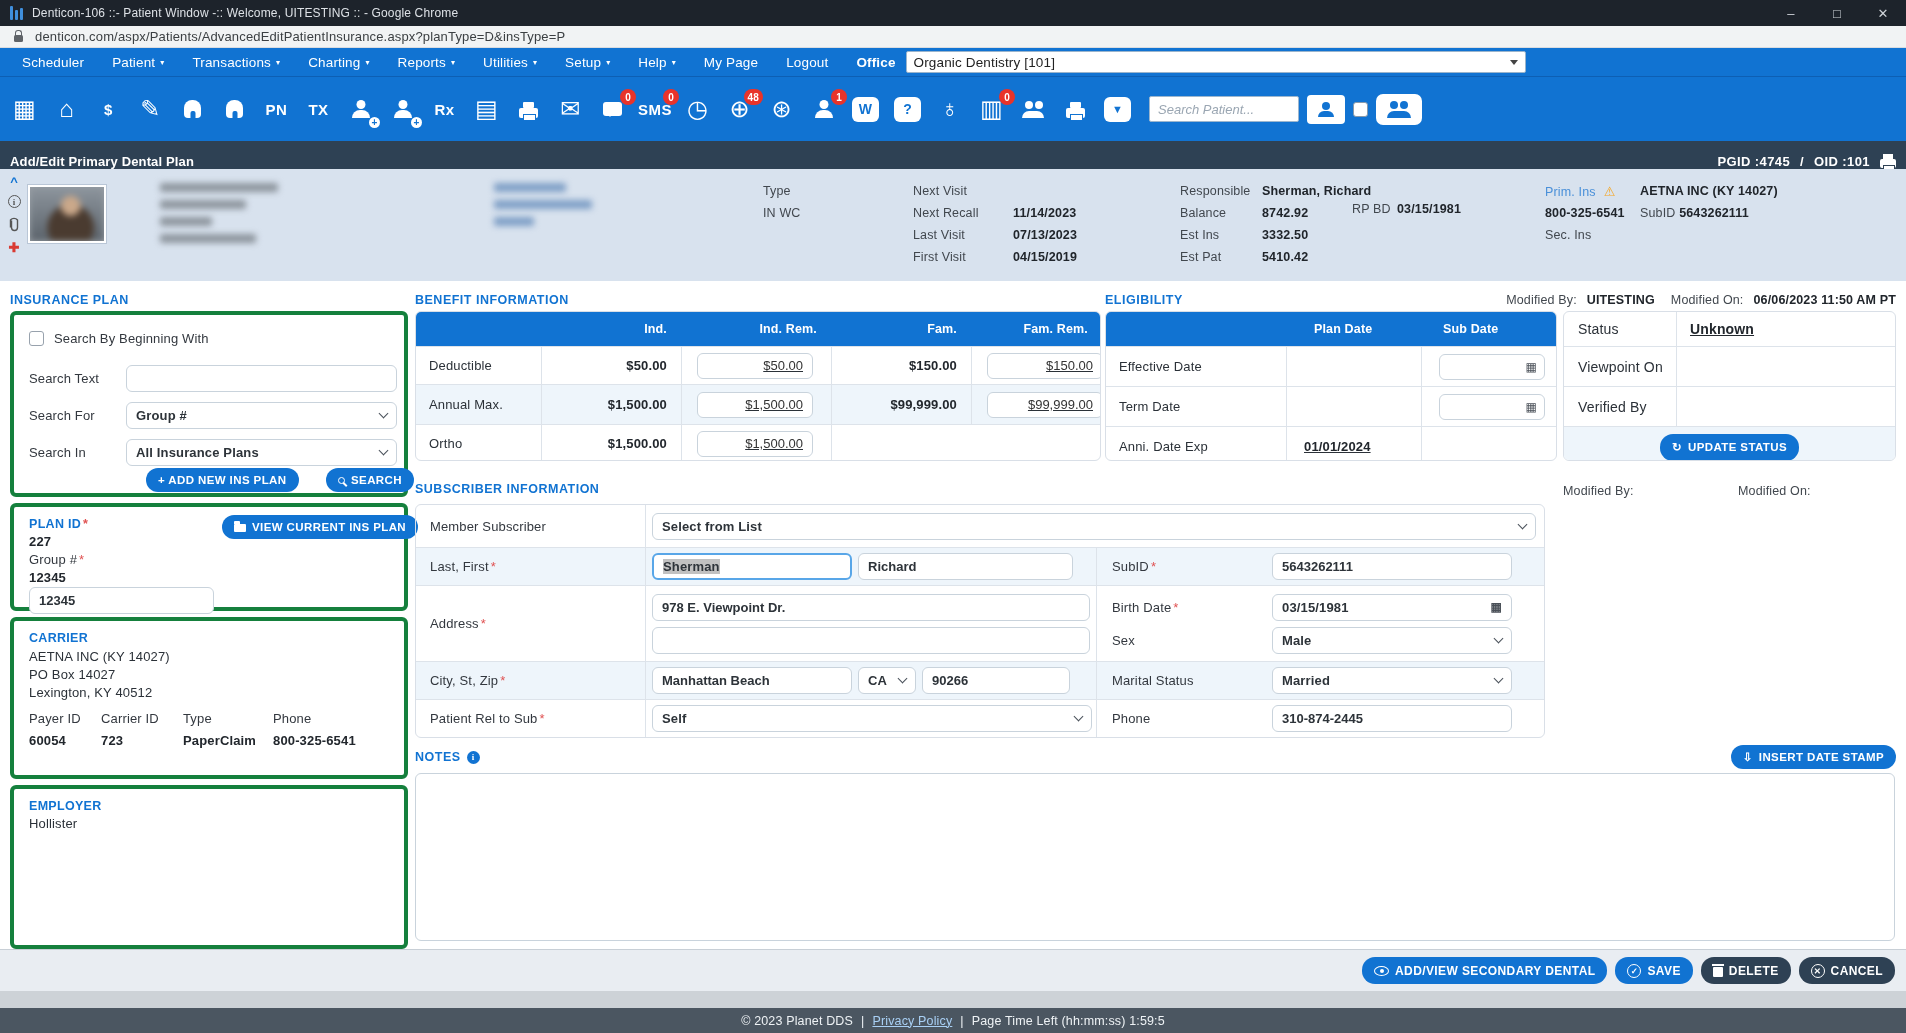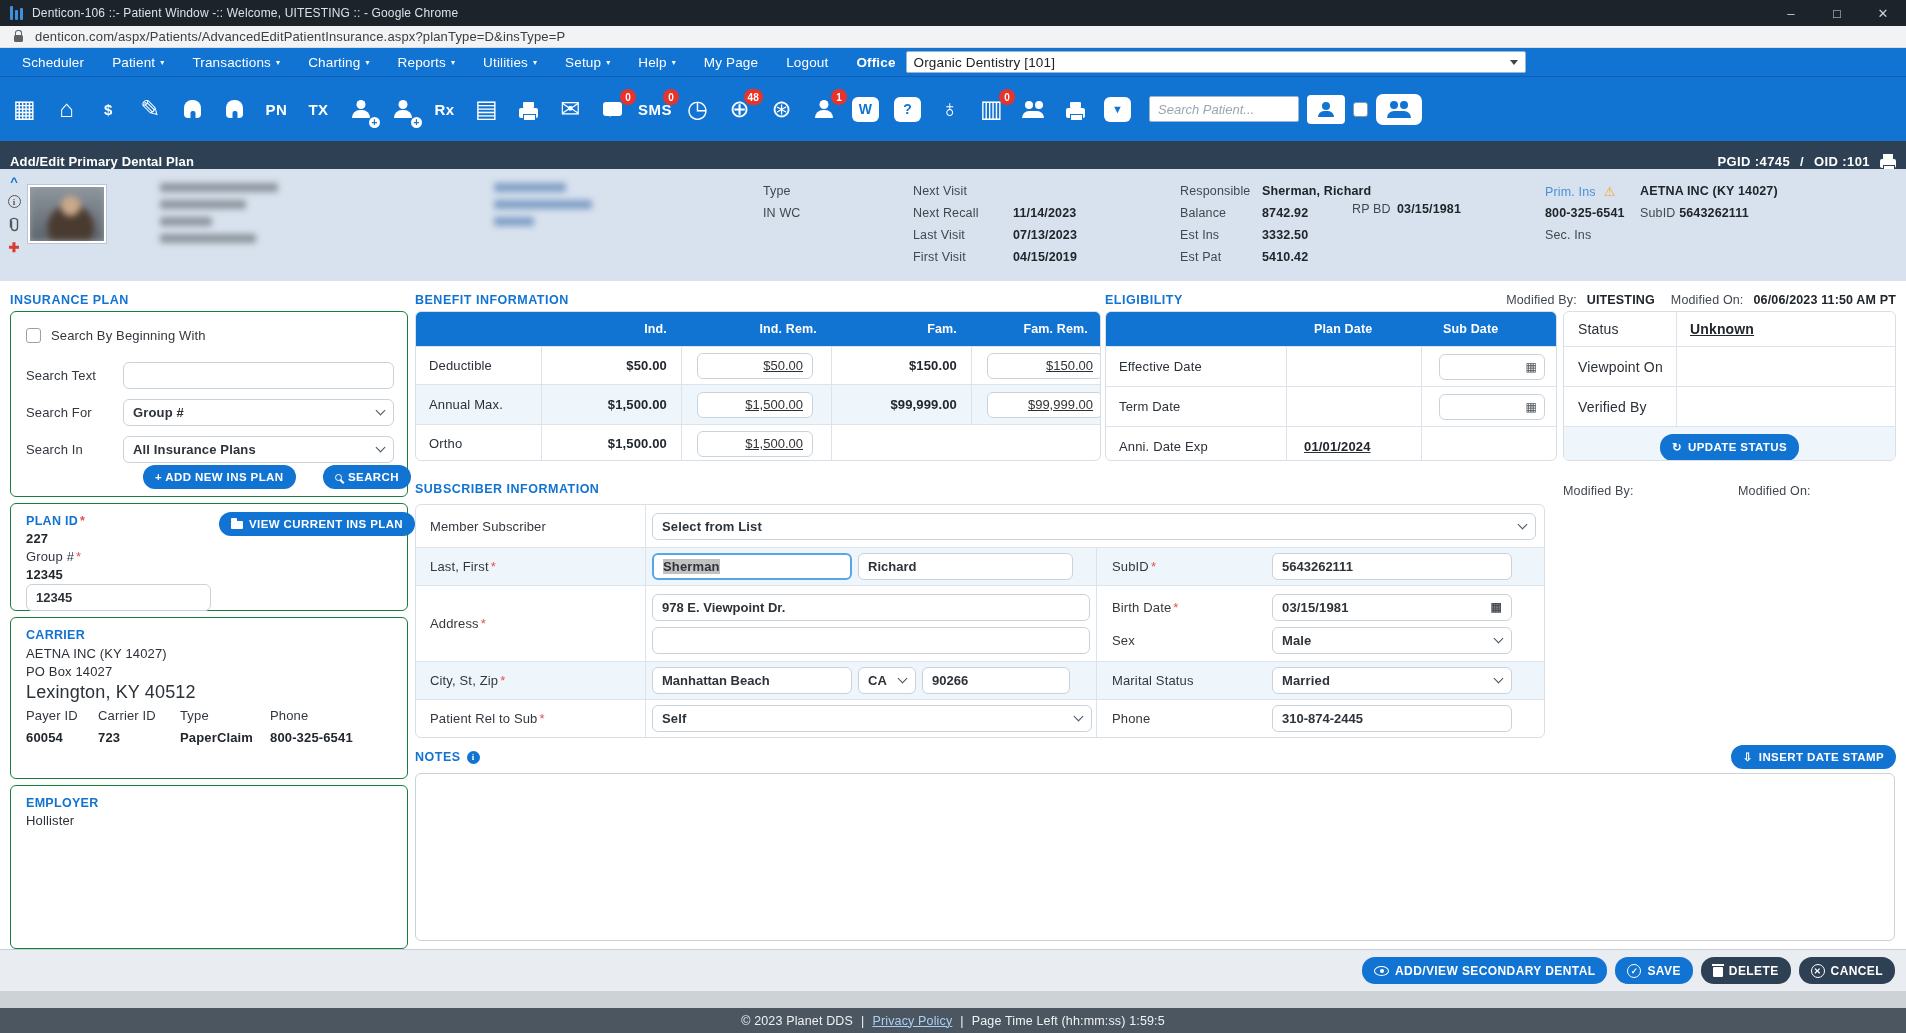--- a/index.html
+++ b/index.html
@@ -103,21 +103,21 @@
   .bn-fins-v{left:1262px;top:11px;}
   .bn-rpbd-l{left:1352px;top:33px;}
   .bn-rpbd-v{left:1397px;top:33px;}
   .bn-prim{left:1545px;top:11px;display:grid;grid-template-columns:92px auto;grid-auto-rows:22px;align-items:center;column-gap:3px;}
   .bn-prim .link{color:#4a90d9;}
   .bn-prim .warn{color:#f5a623;font-size:13px;margin-left:8px;}
 
   
   .content{top:281px;left:0;right:0;height:668px;background:#fff;}
   .sec-title{color:#1173d2;font-weight:700;font-size:12.5px;letter-spacing:.5px;}
-  .panel{background:#fff;border:1px solid #15803d;border-radius:6px;padding-left:36px;}
+  .panel{background:#fff;border:4px solid #15803d;border-radius:6px;padding-left:36px;}
   .req{color:#e05252;margin-left:2px;}
   .inp{background:#fff;border:1px solid #c9d3dc;border-radius:6px;height:27px;font-family:"Liberation Sans",sans-serif;
     font-size:13px;font-weight:600;color:#2d3339;padding:0 9px;}
   .fsel{background:#fff;border:1px solid #c9d3dc;border-radius:6px;height:27px;display:flex;align-items:center;
     justify-content:space-between;padding:0 9px;font-size:13px;font-weight:600;color:#2d3339;}
   .cv{width:7px;height:7px;border-right:1.6px solid #49505a;border-bottom:1.6px solid #49505a;transform:rotate(45deg);margin-top:-4px;flex:0 0 auto;}
   .btn{display:inline-flex;align-items:center;justify-content:center;gap:6px;background:#1173d2;color:#fff;font-weight:700;
     font-size:11.5px;letter-spacing:.4px;border-radius:12px;height:24px;padding:0 12px;white-space:nowrap;}
   .btn.dark{background:#2e4154;}
   .cal{font-size:12px;color:#4a5058;line-height:1;}
@@ -607,21 +607,21 @@
           </span>
         <span class="abs" style="top:45px;left:15px;font-size:13px;color:#33383f;"><span>Group #</span><span class="req">*</span></span>
         <span class="abs val-b" style="top:63px;left:15px;">12345</span>
         <input class="inp abs" style="top: 80px; left: 15px; width: 185px; font-weight: 600;" value="12345">
       </div>
 
       <div class="panel box3">
         <span class="abs blue-lbl" style="top:10px;left:15px;">CARRIER</span>
         <span class="abs" style="top:28px;left:15px;font-size:13px;">AETNA INC (KY 14027)</span>
         <span class="abs" style="top:46px;left:15px;font-size:13px;">PO Box 14027</span>
-        <span class="abs" style="top:64px;left:15px;font-size:18px;">Lexington, KY 40512</span>
+        <span class="abs" style="top:64px;left:15px;font-size:13px;">Lexington, KY 40512</span>
         <div class="car-grid-l" style="top:90px;">
           <span>Payer ID</span>
           <span>Carrier ID</span>
           <span>Type</span>
           <span>Phone</span>
         </div>
         <div class="car-grid-v" style="top:112px;">
           <span>60054</span>
           <span>723</span>
           <span>PaperClaim</span>

